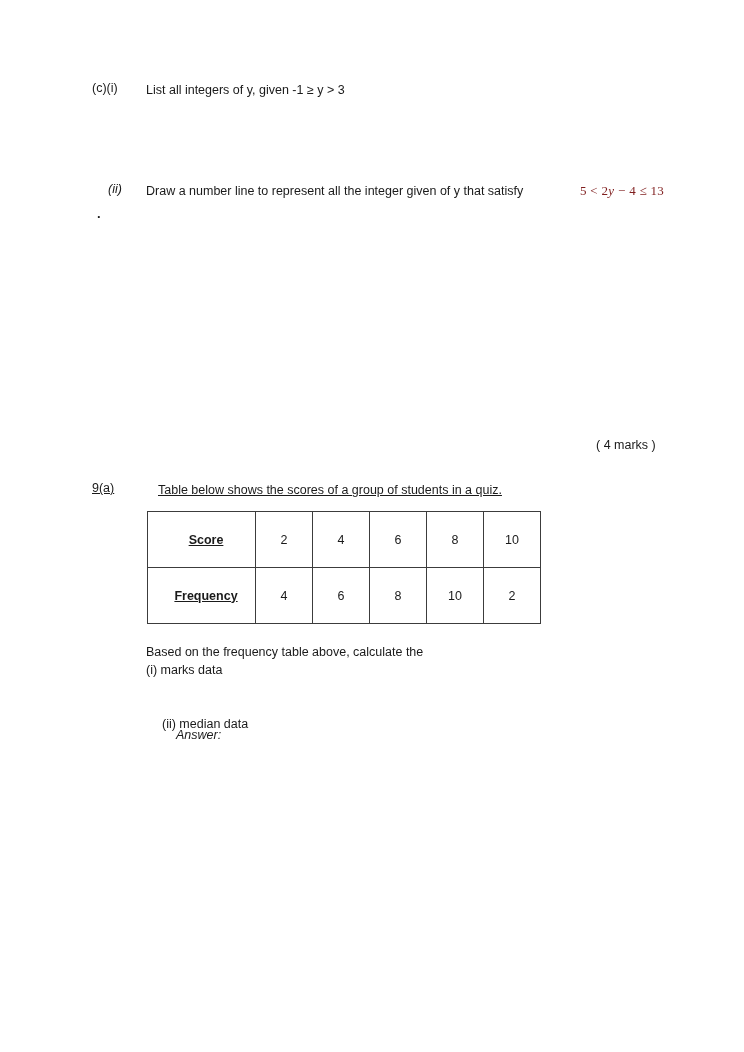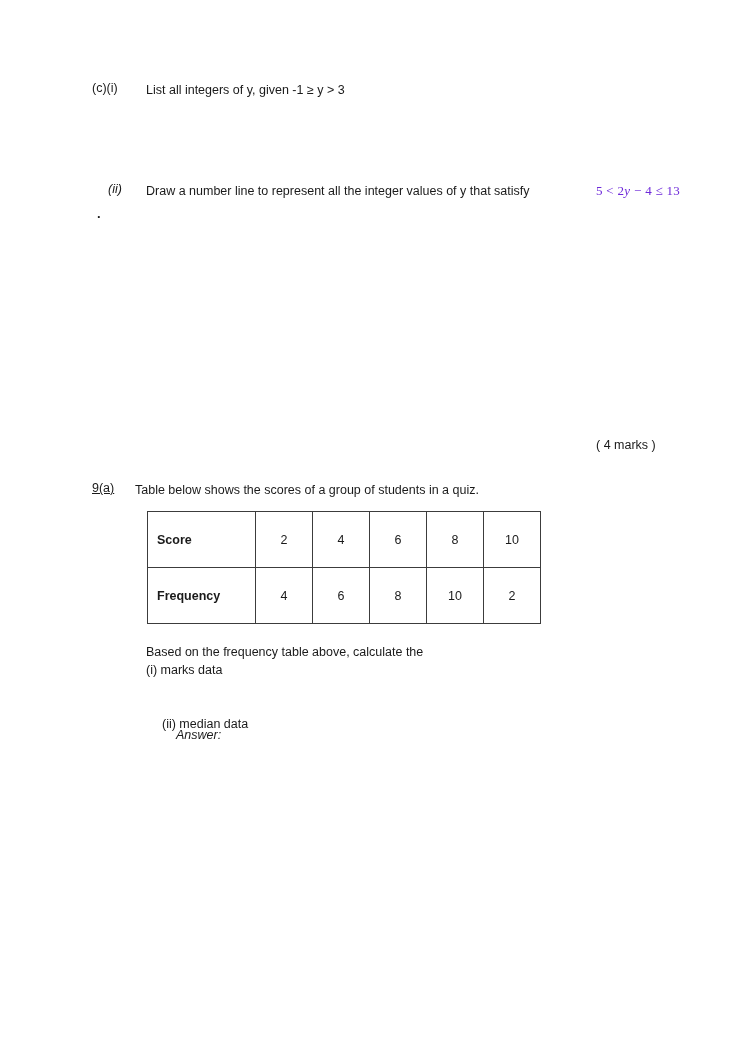--- a/index.html
+++ b/index.html
@@ -38,24 +38,24 @@
   }
 
   
   #ci-label { left: 92px;  top: 81px; }
   #ci-text  { left: 146px; top: 81px; }
 
   
   #cii-label { left: 108px; top: 182px; font-style: italic; }
   #cii-text  { left: 146px; top: 182px; }
   #cii-math  {
-    left: 596px; top: 183px;
+    left: 580px; top: 183px;
     font-family: "Liberation Serif", serif;
     font-size: 13px;
-    color: #6d28d9;
+    color: #7f1d1d;
     letter-spacing: 0.3px;
   }
   #cii-math .mv { font-style: italic; }
 
   
   #stray-dot {
     left: 97px; top: 206px;
     font-size: 13px;
     font-weight: bold;
     color: #1a1a1a;
@@ -64,21 +64,21 @@
   
   #marks {
     left: 596px; top: 438px;
     font-size: 12.5px;
     color: #1a1a1a;
     text-align: center;
   }
 
   
   #qa-label { left: 92px;  top: 481px; text-decoration: underline; }
-  #qa-text  { left: 135px; top: 481px; }
+  #qa-text  { left: 158px; top: 481px; text-decoration: underline; }
 
   
   #freq-table {
     position: absolute;
     left: 147px;
     top: 511px;
     border-collapse: collapse;
     table-layout: fixed;
   }
   #freq-table td {
@@ -86,23 +86,24 @@
     height: 55px;
     font-size: 12.5px;
     color: #1a1a1a;
     text-align: center;
     vertical-align: middle;
     padding: 0;
     background: #ffffff;
   }
   #freq-table td.rowhead {
     width: 98px;
-    text-align: left;
+    text-align: center;
     padding-left: 9px;
     font-weight: bold;
+    text-decoration: underline;
   }
   #freq-table td.cell { width: 56px; }
 
   
   #based-line  { left: 146px; top: 643px; }
   #item-mode   { left: 146px; top: 661px; }
   #item-median { left: 162px; top: 695px; margin-top: 20px; }
   #answer-line {
     left: 146px; top: 728px;
     font-style: italic;
@@ -124,21 +125,21 @@
 </style>
 </head>
 <body>
 
 <div class="page">
 
   <div class="abs q-label" id="ci-label">(c)(i)</div>
   <div class="abs q-body" id="ci-text">List all integers of y, given -1 ≥ y &gt; 3</div>
 
   <div class="abs q-label" id="cii-label">(ii)</div>
-  <div class="abs q-body" id="cii-text">Draw a number line to represent all the integer values of y that satisfy</div>
+  <div class="abs q-body" id="cii-text">Draw a number line to represent all the integer given of y that satisfy</div>
   <div class="abs" id="cii-math"><span>5 &lt; 2</span><span class="mv">y</span><span> − 4 ≤ 13</span></div>
 
   <div class="abs" id="stray-dot">.</div>
 
   <div class="abs" id="marks">( 4 marks )</div>
 
   <div class="abs q-label" id="qa-label">9(a)</div>
   <div class="abs q-body" id="qa-text">Table below shows the scores of a group of students in a quiz.</div>
 
   <table id="freq-table">

